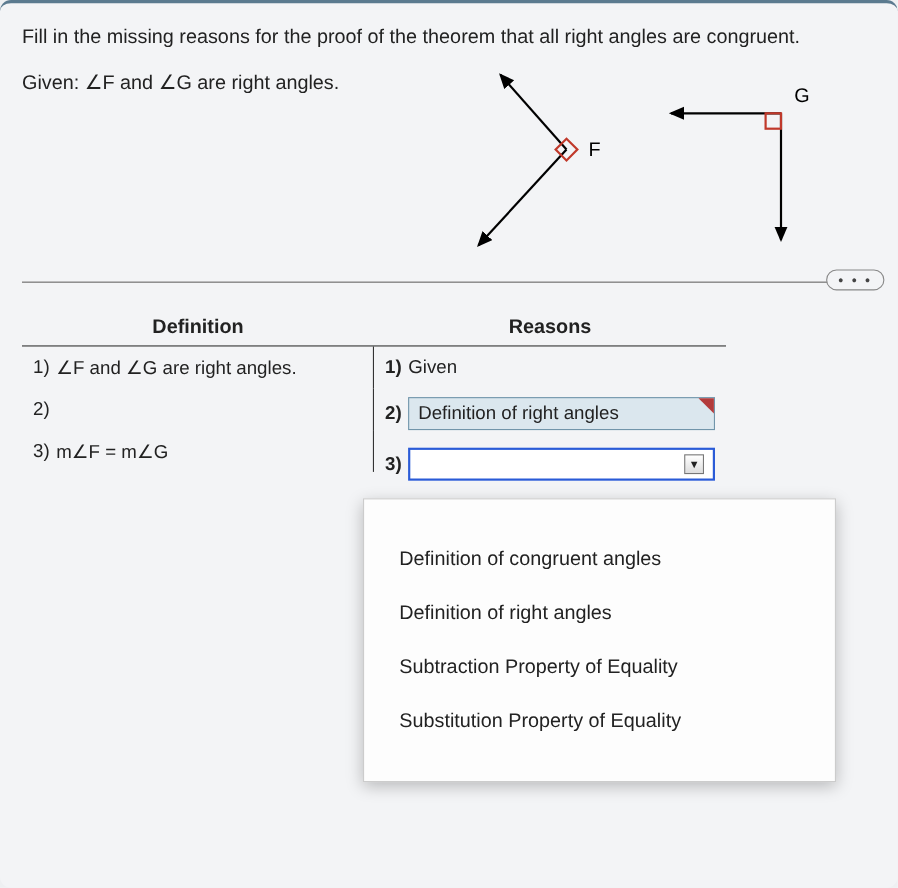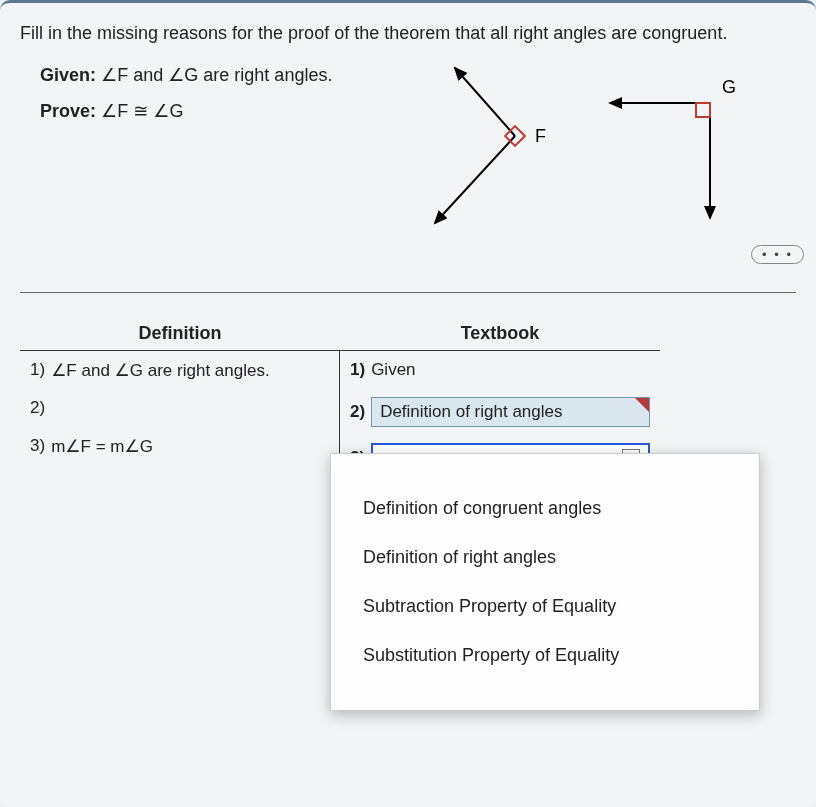--- a/index.html
+++ b/index.html
@@ -21,21 +21,21 @@
       position: relative;
       border-radius: 10px;
     }
     .problem-text {
       font-size: 18px;
       margin-bottom: 18px;
       line-height: 1.4;
     }
     .given-prove { font-size: 18px; }
     .given-row { margin-bottom: 14px; }
-    .bold { font-weight: bold; margin-left: 20px; }
+    .bold { font-weight: normal; }
     .figure-area {
       position: absolute;
       left: 400px;
       top: 55px;
       width: 380px;
       height: 180px;
     }
     .proof-divider {
       border: none;
       border-top: 1px solid #666;
@@ -147,24 +147,20 @@
 
 <div class="page">
 
   <div class="problem-text">Fill in the missing reasons for the proof of the theorem that all right angles are congruent.</div>
 
   <div class="given-prove">
     <div class="given-row">
       <span class="bold">Given:</span>
       <span>∠F and ∠G are right angles.</span>
     </div>
-    <div class="given-row">
-      <span class="bold">Prove:</span>
-      <span>∠F ≅ ∠G</span>
-    </div>
   </div>
 
   <div class="figure-area">
     <svg width="380" height="190">
       <defs>
         <marker id="arrow" markerWidth="10" markerHeight="10" refX="6" refY="3" orient="auto">
           <path d="M0,0 L7,3 L0,6 Z" fill="#000"></path>
         </marker>
       </defs>
 
@@ -193,21 +189,21 @@
       </div>
       <div class="cell">
         <span class="cell-num-plain">2)</span>
       </div>
       <div class="cell">
         <span class="cell-num-plain">3)</span>
         <span>m∠F = m∠G</span>
       </div>
     </div>
     <div class="col col-right">
-      <div class="col-header">Textbook</div>
+      <div class="col-header">Reasons</div>
       <div class="cell">
         <span class="cell-num">1)</span>
         <span>Given</span>
       </div>
       <div class="cell">
         <span class="cell-num">2)</span>
         <div class="reason-filled">
           <span>Definition of right angles</span>
         </div>
       </div>

